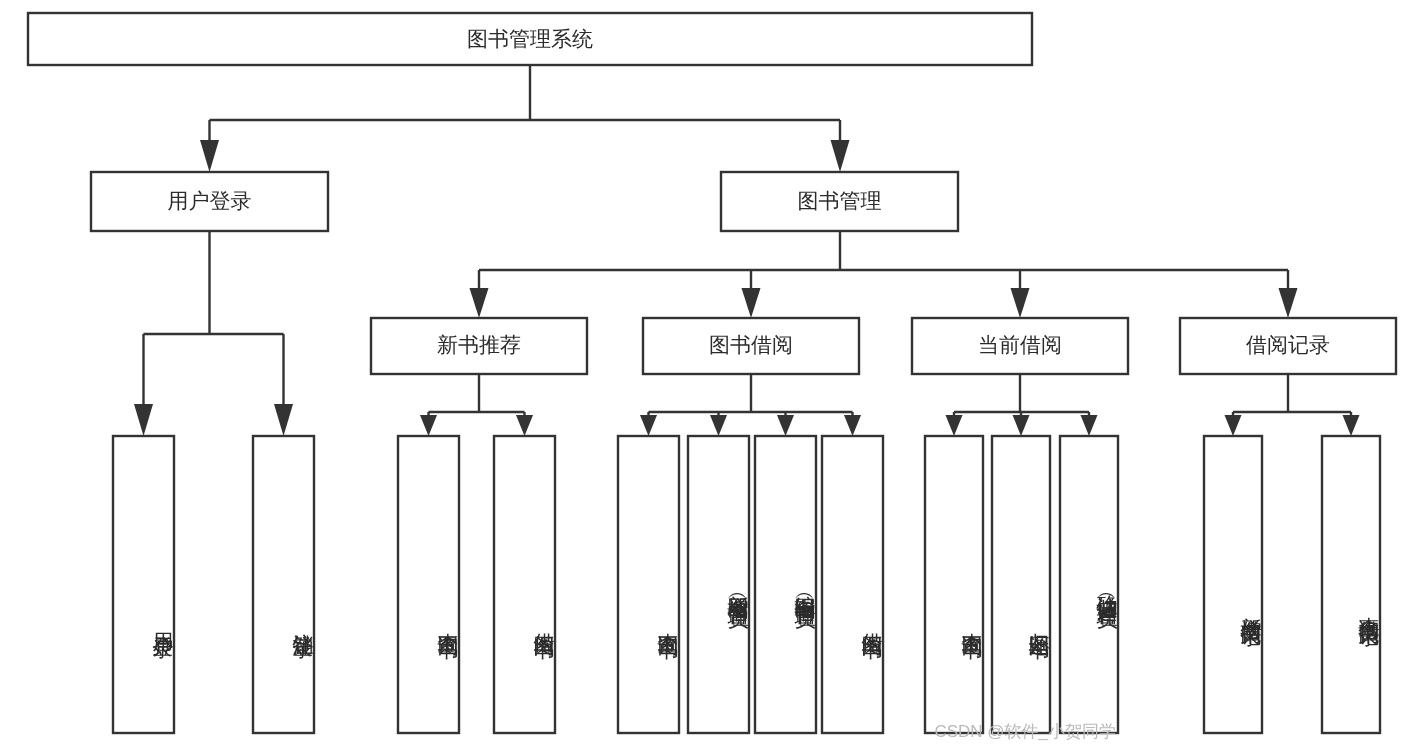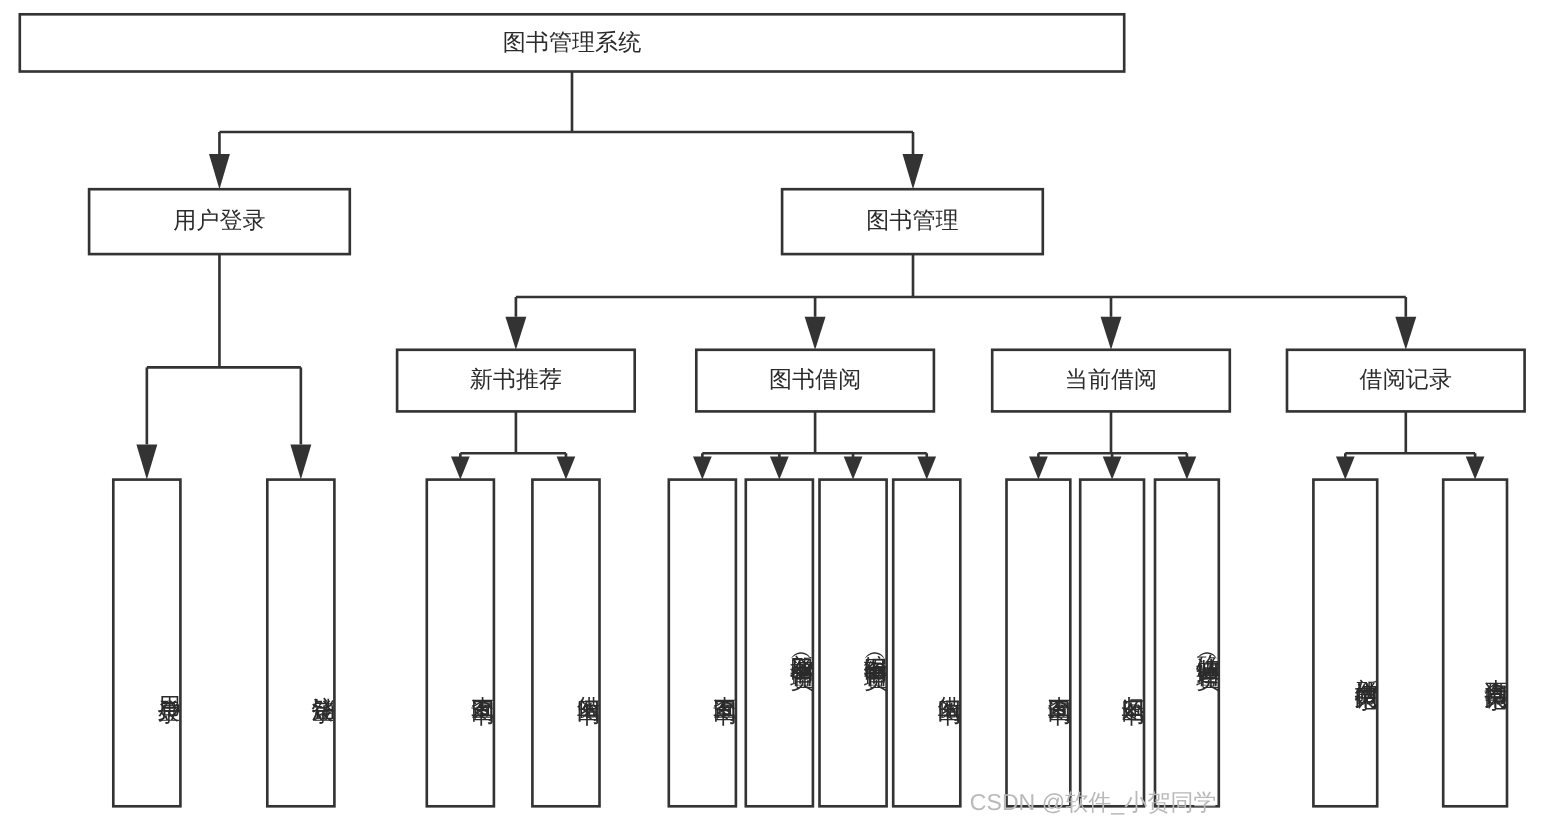--- a/index.html
+++ b/index.html
@@ -11,20 +11,21 @@
     width: 1405px;
     height: 747px;
     font-family: "Liberation Sans", "DejaVu Sans", sans-serif;
     overflow: hidden;
     position: relative;
   }
   #diagram-root {
     position: relative;
     width: 1114px;
     height: 747px;
+    margin-left: 10px;
   }
   svg.diagram-canvas {
     position: absolute;
     left: 0;
     top: 0;
     width: 1405px;
     height: 747px;
   }
   .node-box {
     fill: #ffffff;
@@ -61,21 +62,21 @@
     display: flex;
     align-items: flex-start;
     justify-content: center;
     pointer-events: none;
   }
   .watermark {
     position: absolute;
     right: 8px;
     bottom: 4px;
     font-family: "Liberation Sans", "DejaVu Sans", sans-serif;
-    font-size: 21px;
+    font-size: 17px;
     color: #b9b9b9;
     white-space: nowrap;
     user-select: none;
   }
 </style>
 </head>
 <body>
 
 <div id="diagram-root">
 

